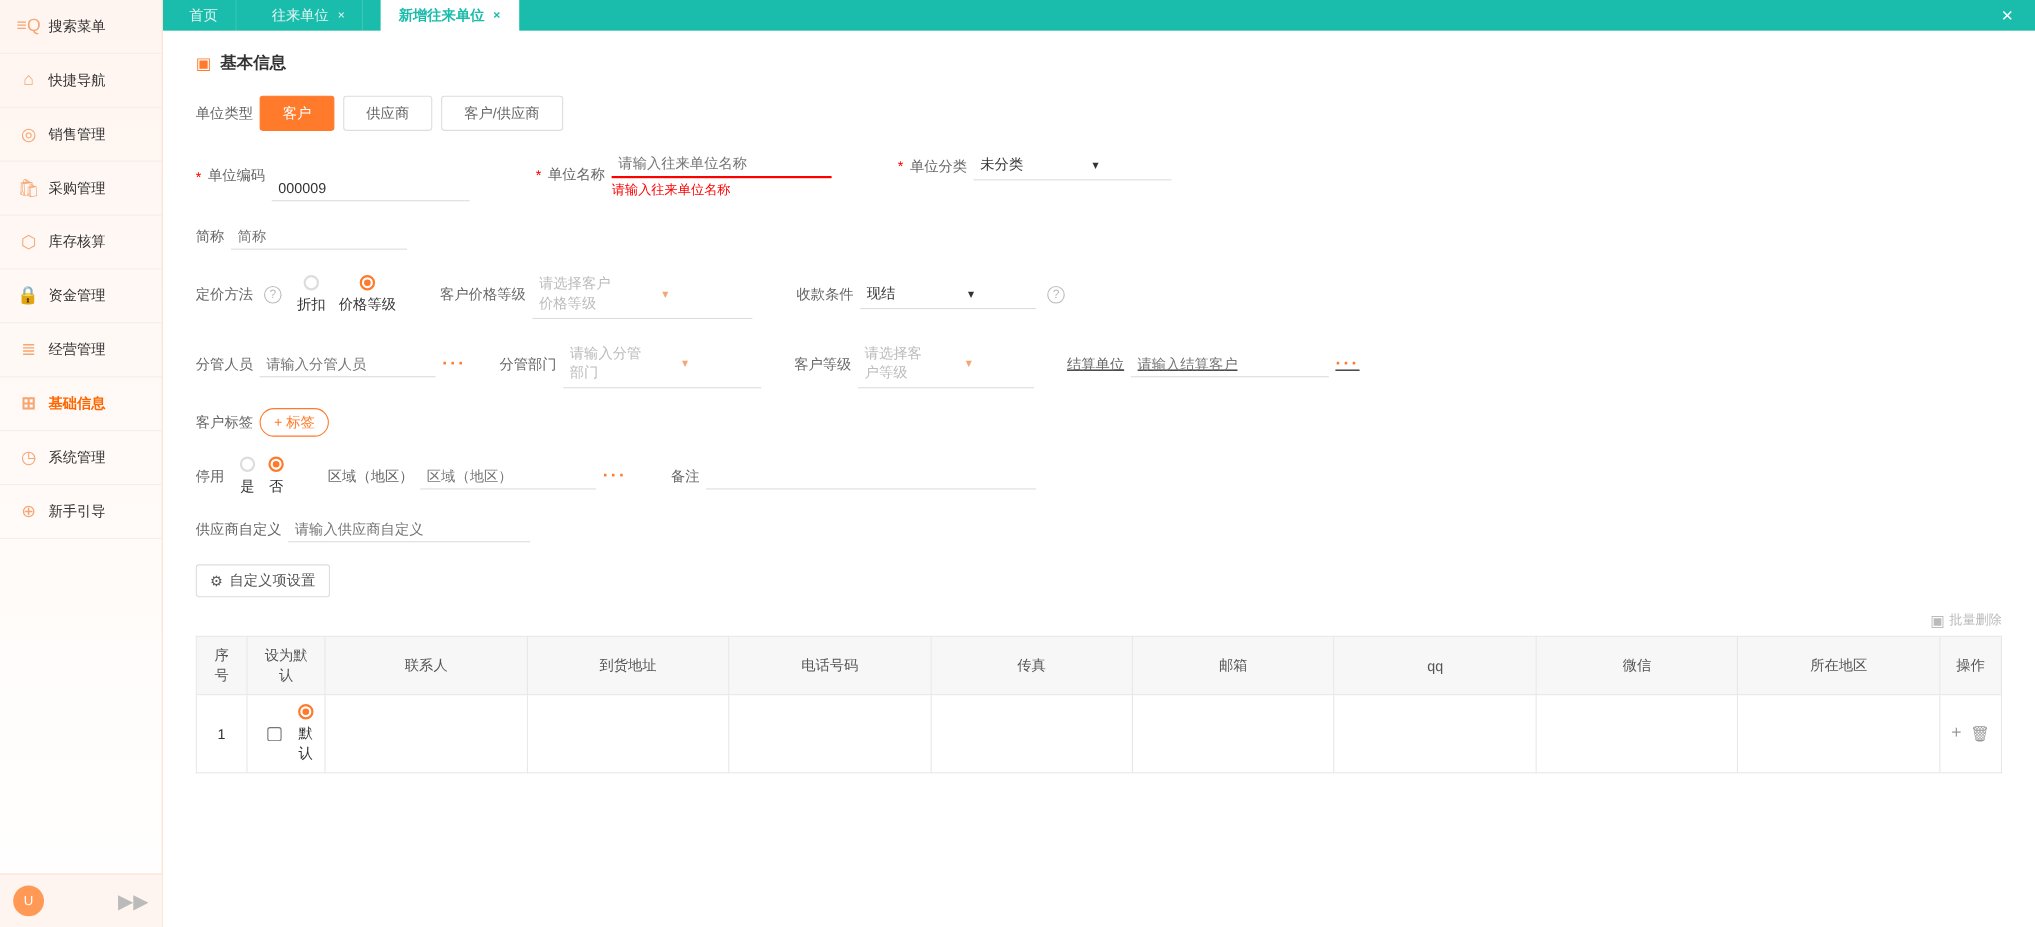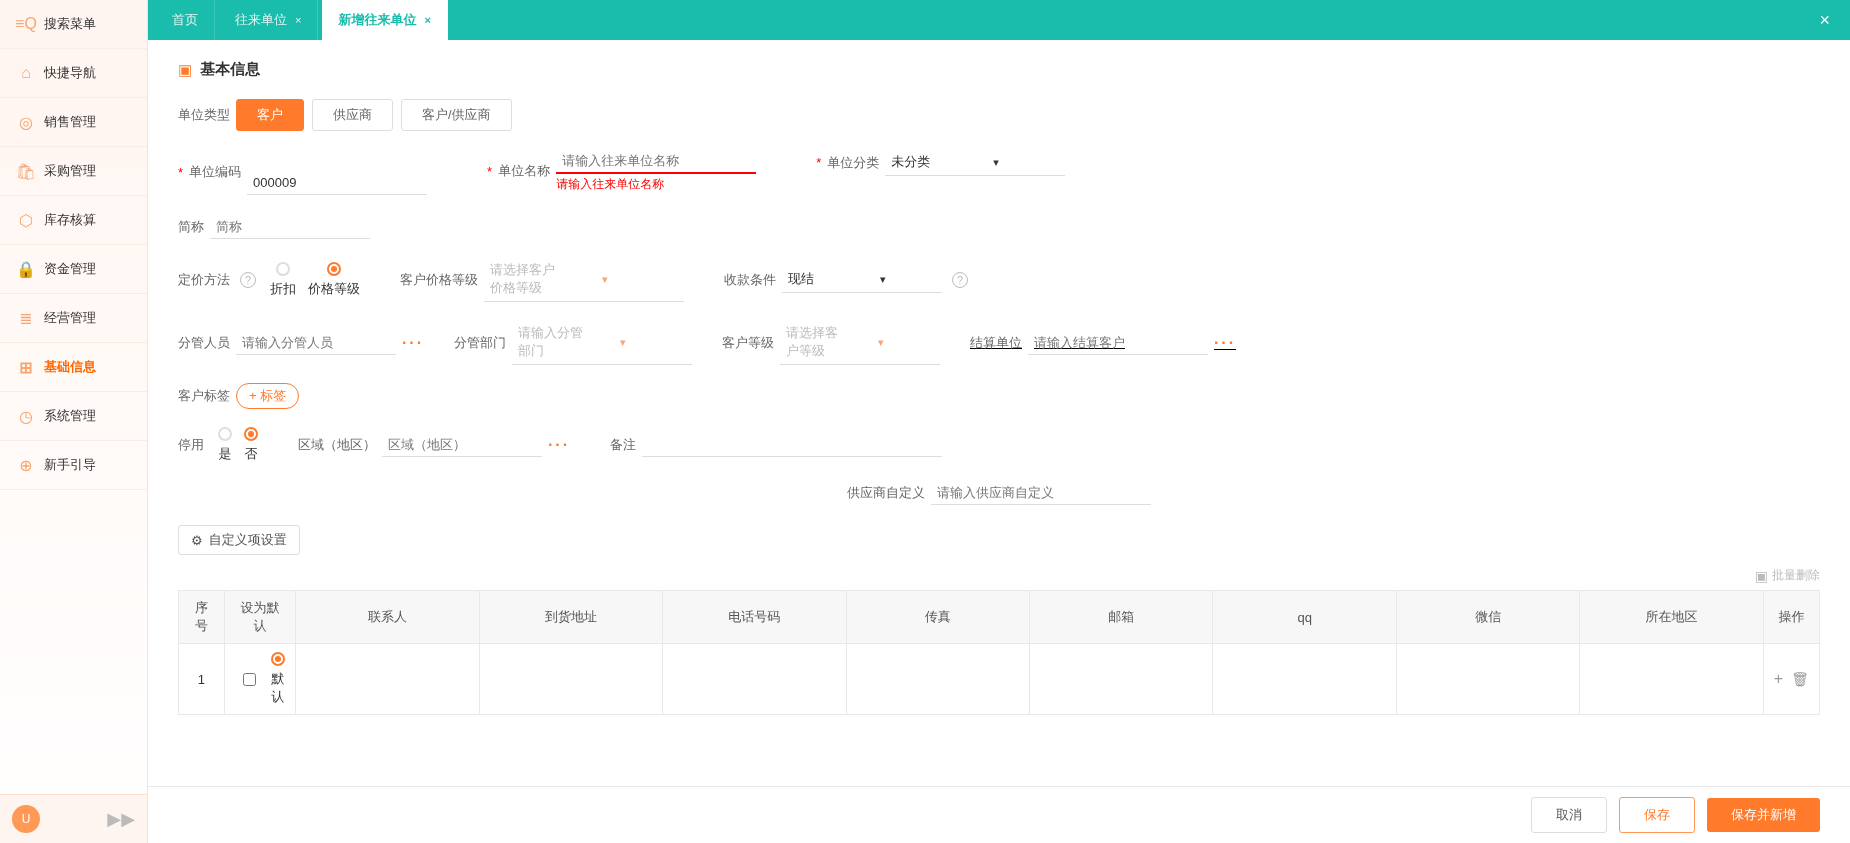--- a/index.html
+++ b/index.html
@@ -42,23 +42,23 @@
       display: flex;
       flex-direction: column;
       overflow: hidden;
     }
 
     
     .tab-bar {
       display: flex;
       align-items: center;
       background: #1abcab;
-      height: 40px;
+      height: 28px;
       padding: 0 8px;
-      gap: 4px;
+      gap: 16px;
     }
     .tab {
       display: flex;
       align-items: center;
       gap: 6px;
       padding: 0 16px;
       height: 44px;
       cursor: pointer;
       color: rgba(255,255,255,0.85);
       font-size: 13px;
@@ -500,21 +500,21 @@
         <span class="form-label">区域（地区）</span>
         <input class="form-input" style="width: 160px;" placeholder="区域（地区）">
         <span class="more-btn">···</span>
       </div>
       <div class="form-group" style="margin-left:40px;">
         <span class="form-label">备注</span>
         <input class="form-input" style="width: 300px;">
       </div>
     </div>
 
-    <div class="form-row" style="margin-bottom:20px;justify-content:center;">
+    <div class="form-row" style="margin-bottom:20px;">
       <div class="form-group">
         <span class="form-label">供应商自定义</span>
         <input class="form-input" style="width: 220px;" placeholder="请输入供应商自定义">
       </div>
     </div>
 
     <button class="settings-btn">
       <span>⚙</span>
       <span>自定义项设置</span>
     </button>
@@ -564,18 +564,13 @@
             <div style="display:flex;align-items:center;justify-content:center;gap:8px;">
               <span style="color:#999;cursor:pointer;font-size:16px;">+</span>
               <span style="color:#999;cursor:pointer;font-size:14px;">🗑</span>
             </div>
           </td>
         </tr>
       </tbody>
     </table>
   </div>
 
-  <div class="footer">
-    <button class="btn-cancel">取消</button>
-    <button class="btn-save">保存</button>
-    <button class="btn-save-new">保存并新增</button>
-  </div>
 </div>
 
 </body></html>

